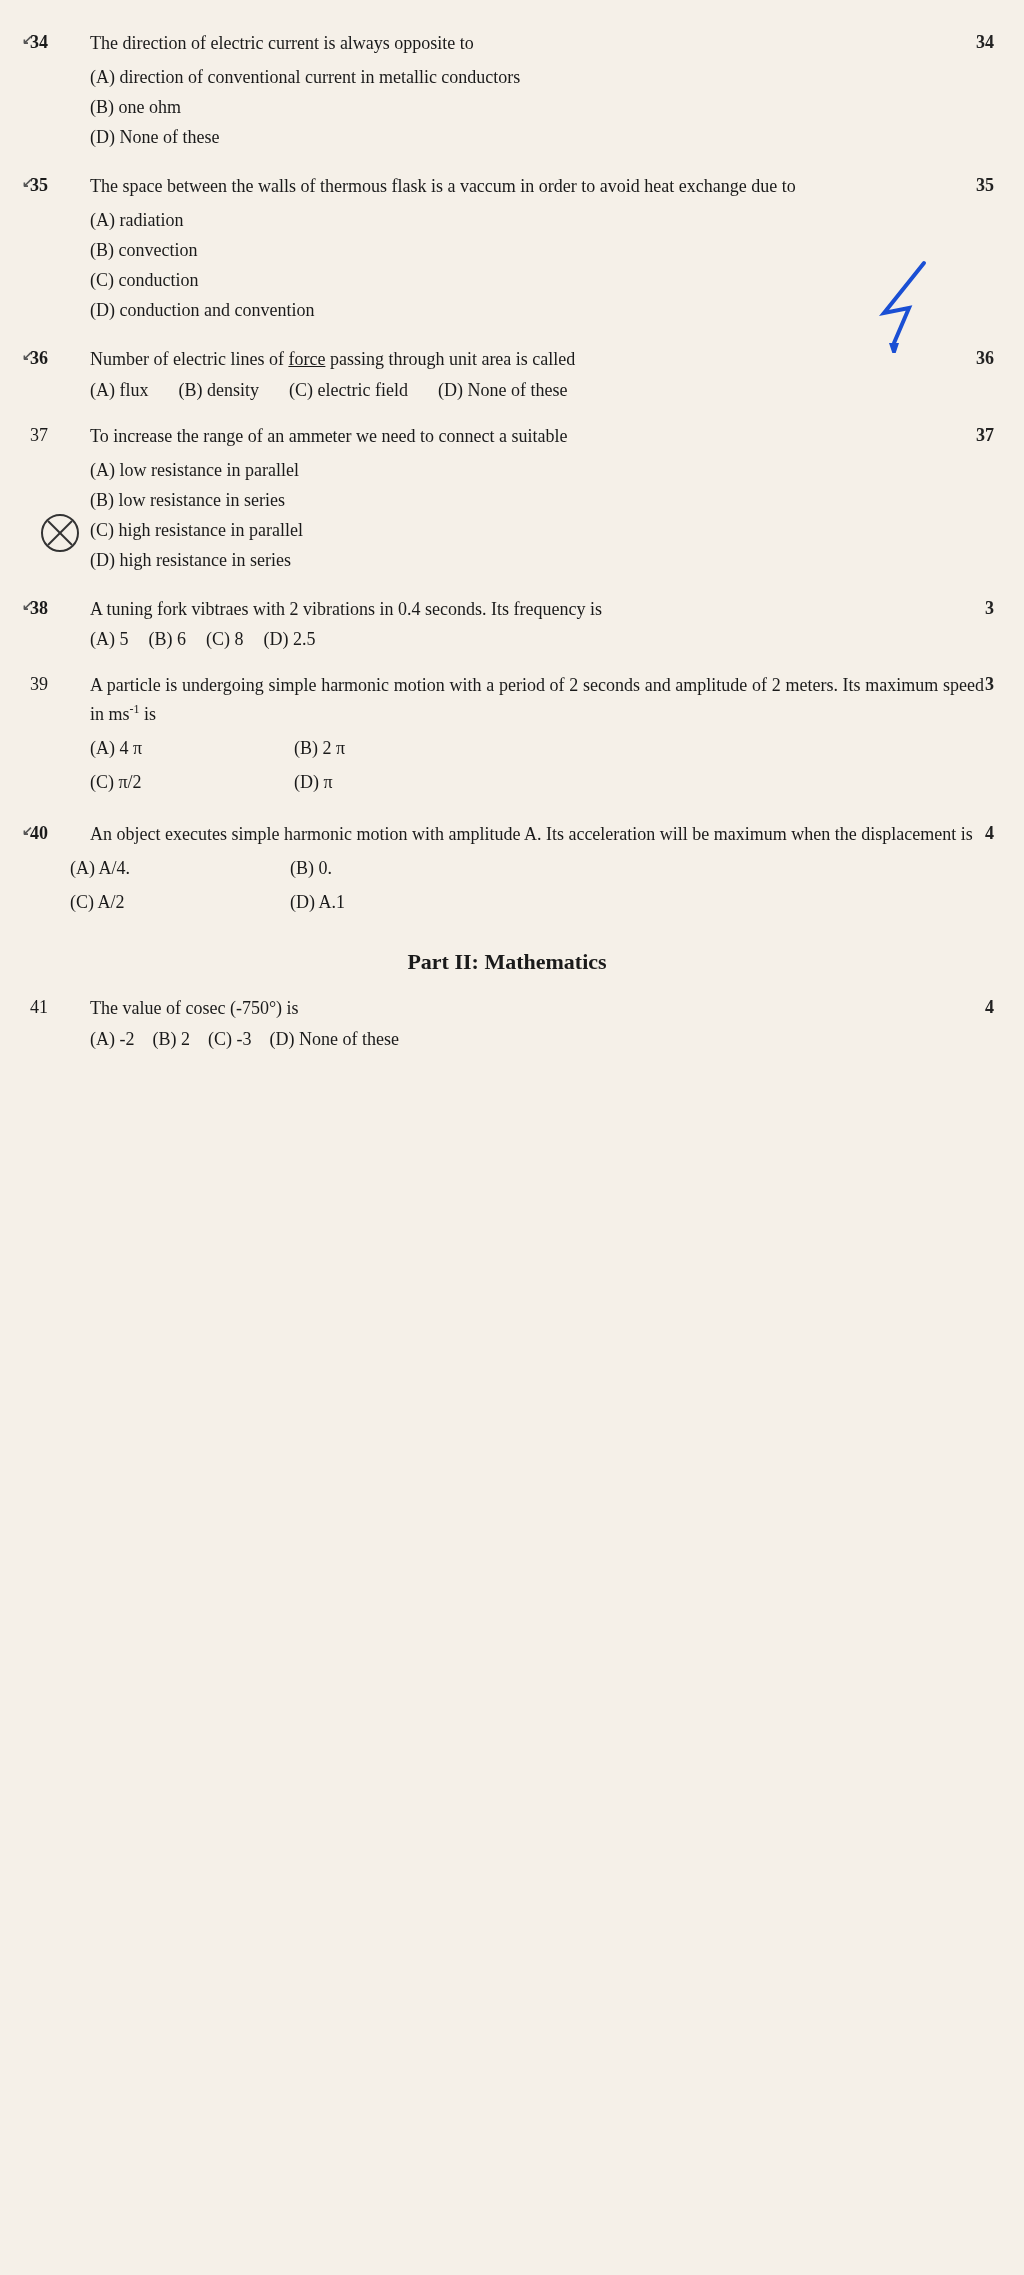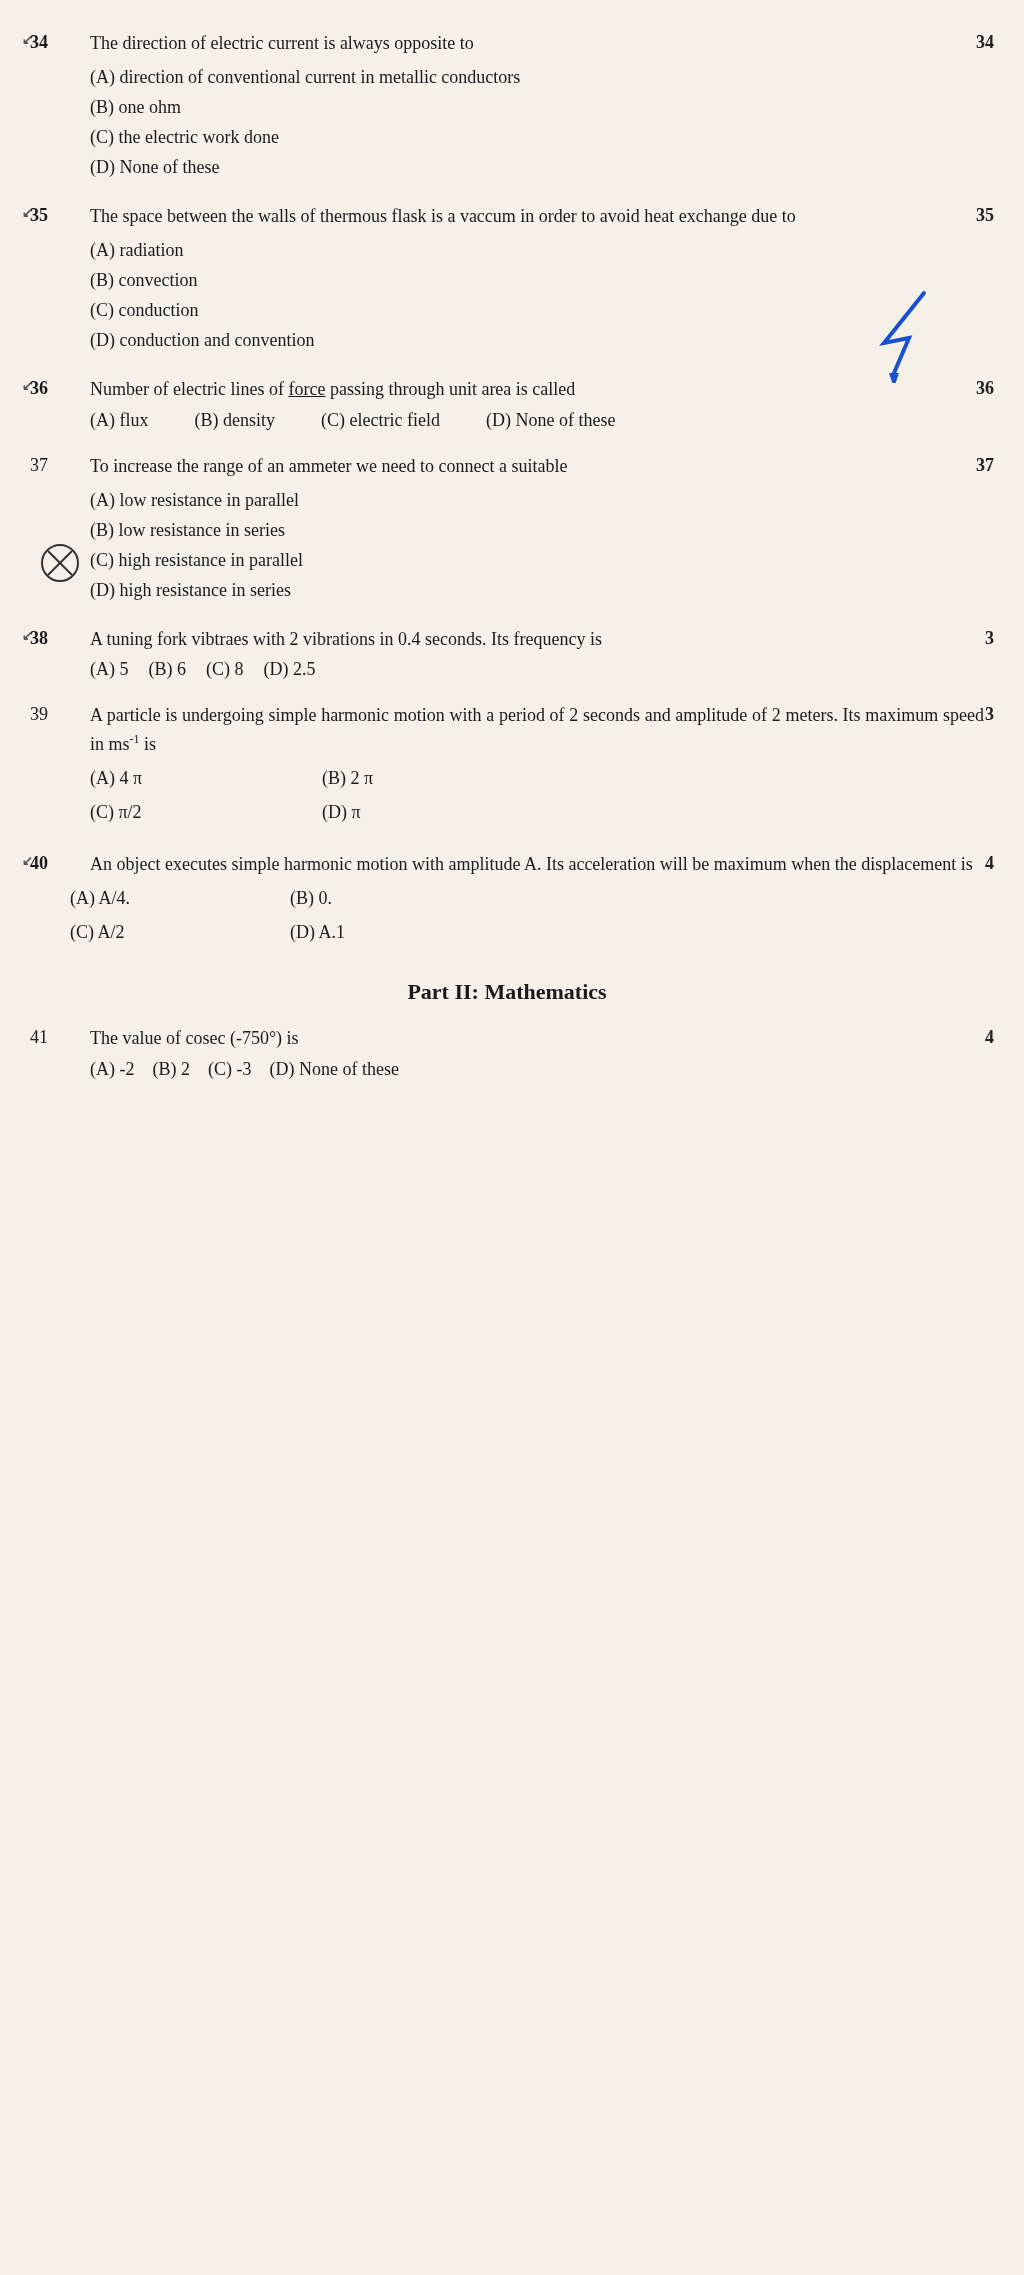--- a/index.html
+++ b/index.html
@@ -38,21 +38,21 @@
       margin-left: 60px;
       margin-top: 4px;
     }
     .option-row {
       margin-bottom: 3px;
       line-height: 1.5;
     }
     .options-inline {
       margin-left: 60px;
       display: flex;
-      gap: 46px;
+      gap: 30px;
       flex-wrap: wrap;
     }
     .part-heading {
       text-align: center;
       font-size: 22px;
       font-weight: bold;
       margin: 30px 0 20px 0;
       font-family: 'Times New Roman', Times, serif;
     }
     .side-num {
@@ -75,21 +75,20 @@
   <div class="question-row">
     <div class="q-number">
       <span style="font-size:13px; position:absolute; left:-8px; top:2px; color:#555;">↙</span>34
     </div>
     <div class="q-text">The direction of electric current is always opposite to</div>
     <span class="side-num">34</span>
   </div>
   <div class="options">
     <div class="option-row">(A) direction of conventional current in metallic conductors</div>
     <div class="option-row">(B) one ohm</div>
-    <div class="option-row">(C) the electric work done</div>
     <div class="option-row">(D) None of these</div>
   </div>
 </div>
 
 <div class="question-block" style="position:relative;">
   <div class="question-row">
     <div class="q-number">
       <span style="font-size:13px; position:absolute; left:-8px; top:2px; color:#555;">↙</span>35
     </div>
     <div class="q-text">
@@ -173,21 +172,21 @@
 </div>
 
 <div class="question-block" style="position:relative; margin-top:8px;">
   <div class="question-row">
     <div class="q-number" style="font-weight:normal;">39</div>
     <div class="q-text">
       A particle is undergoing simple harmonic motion with a period of 2 seconds and amplitude of 2 meters. Its maximum speed in ms<sup>-1</sup> is
     </div>
     <span class="side-num">3</span>
   </div>
-  <div class="options" style="margin-left:60px; margin-top:4px; display:grid; grid-template-columns: 200px 200px; gap:4px 32px;">
+  <div class="options" style="margin-left:60px; margin-top:4px; display:grid; grid-template-columns: 200px 200px; gap:4px 4px;">
     <div class="option-row">(A) 4 π</div>
     <div class="option-row">(B) 2 π</div>
     <div class="option-row">(C) π/2</div>
     <div class="option-row">(D) π</div>
   </div>
 </div>
 
 <div class="question-block" style="position:relative; margin-top:18px;">
   <div class="question-row">
     <div class="q-number">

